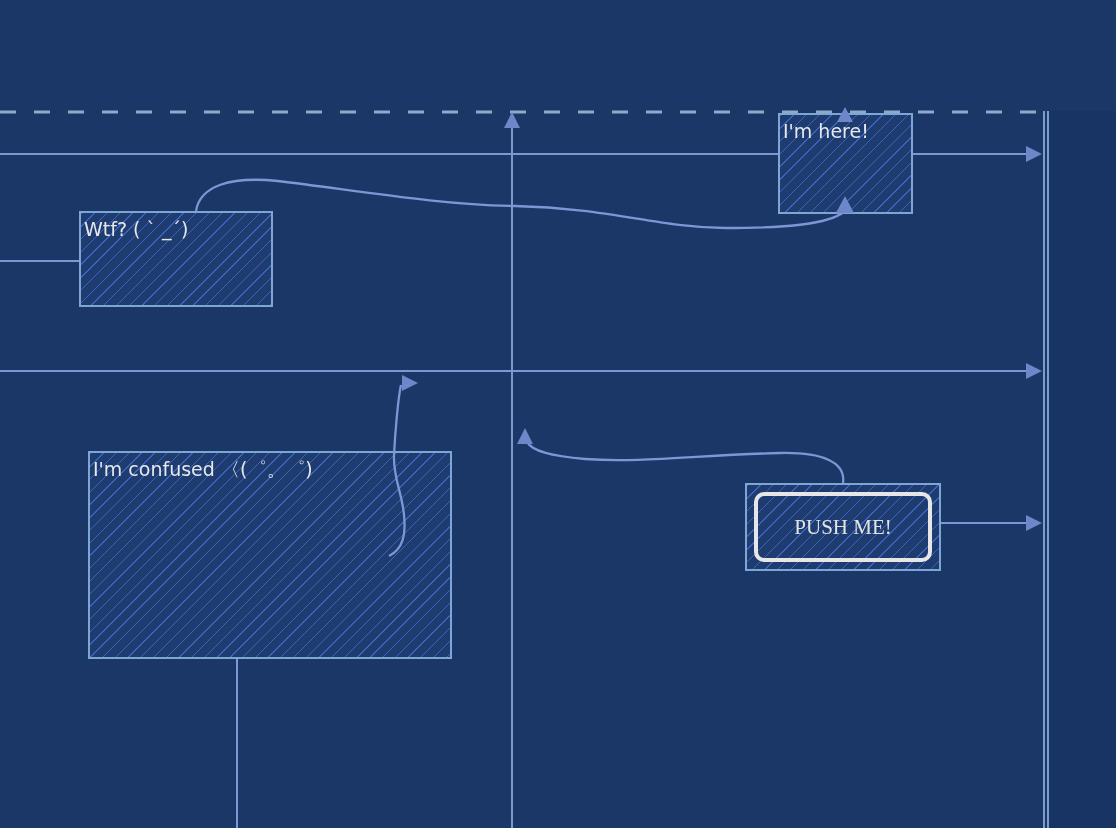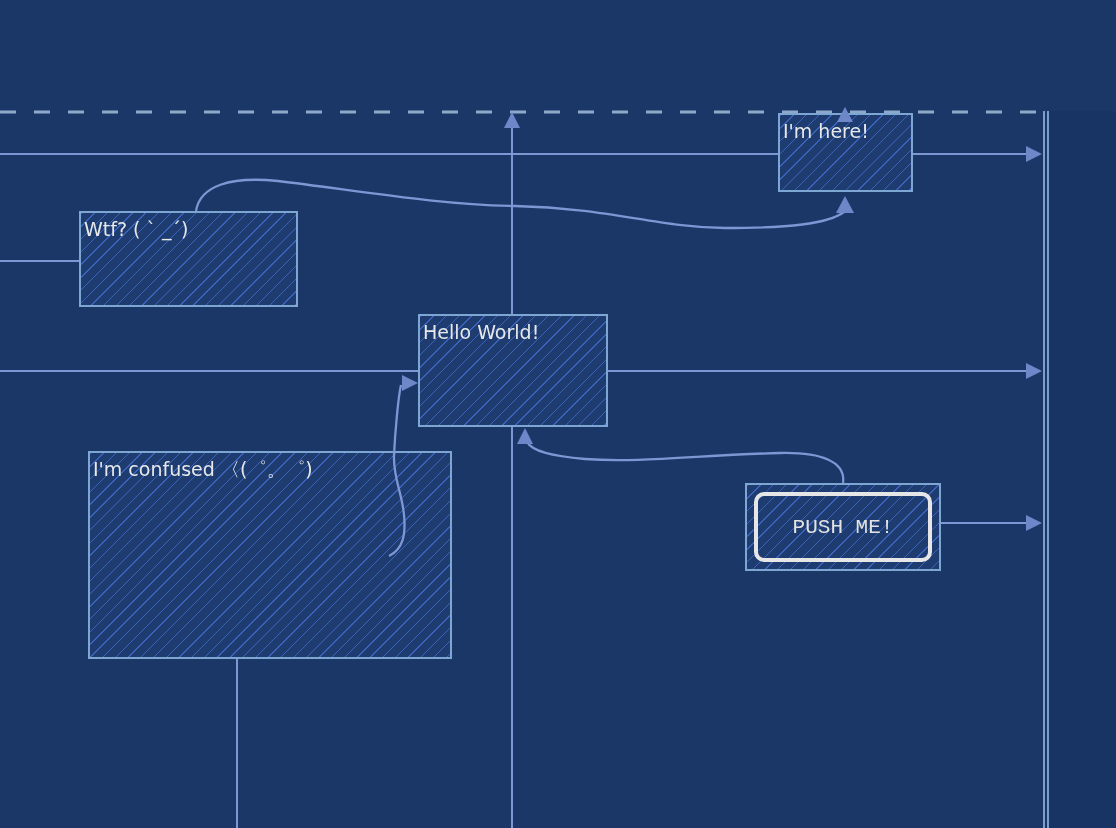--- a/index.html
+++ b/index.html
@@ -23,21 +23,21 @@
     display:block;padding:5px 2px 0 3px;
     color:#e6e8ea;font-size:19px;line-height:1.25;
     white-space:nowrap;overflow:hidden;
   }
   .pushme-btn{
     position:absolute;left:7px;top:7px;right:7px;bottom:7px;
     border:4px solid #e6e6e6;border-radius:10px;
     background:transparent;
     display:flex;align-items:center;justify-content:center;
     color:#e3e3e3;font-size:21px;
-    font-family:Liberation Mono, monospace;
+    font-family:Liberation Serif, serif;
     cursor:pointer;padding:0;
   }
   .edge-strip{position:absolute;z-index:0;left:1049px;top:111px;width:67px;height:717px;background:#183465;}
 </style>
 </head>
 <body>
 
 <div class="canvas">
 
   <div class="edge-strip"></div>
@@ -59,31 +59,28 @@
 
     <line x1="512" y1="126" x2="512" y2="828" stroke="#7d97d5" stroke-width="2"></line>
     <polygon points="512,112 504,128 520,128" fill="#6d87c9"></polygon>
 
     <line x1="237" y1="659" x2="237" y2="828" stroke="#7d97d5" stroke-width="2"></line>
 
     <line x1="1044" y1="111" x2="1044" y2="828" stroke="#86abd8" stroke-width="1.8"></line>
     <line x1="1048" y1="111" x2="1048" y2="828" stroke="#86abd8" stroke-width="1.8"></line>
   </svg>
 
-  <div class="box" style="left:778px;top:113px;width:135px;height:79px">
+  <div class="box" style="left:778px;top:113px;width:135px;height:101px">
     <span class="label">I'm here!</span>
   </div>
 
-  <div class="box" style="left:79px;top:211px;width:219px;height:96px">
+  <div class="box" style="left:79px;top:211px;width:194px;height:96px">
     <span class="label">Wtf? ( ` _´) ゞ</span>
   </div>
 
-  <div class="box" style="left:418px;top:314px;width:190px;height:113px">
-    <span class="label">Hello World!</span>
-  </div>
 
   <div class="box" style="left:88px;top:451px;width:364px;height:208px">
     <span class="label">I'm confused 〈(゜。゜)</span>
   </div>
 
   <div class="box" style="left:745px;top:483px;width:196px;height:88px">
     <button class="pushme-btn">PUSH ME!</button>
   </div>
 
   <svg class="layer over" viewBox="0 0 1116 828">

